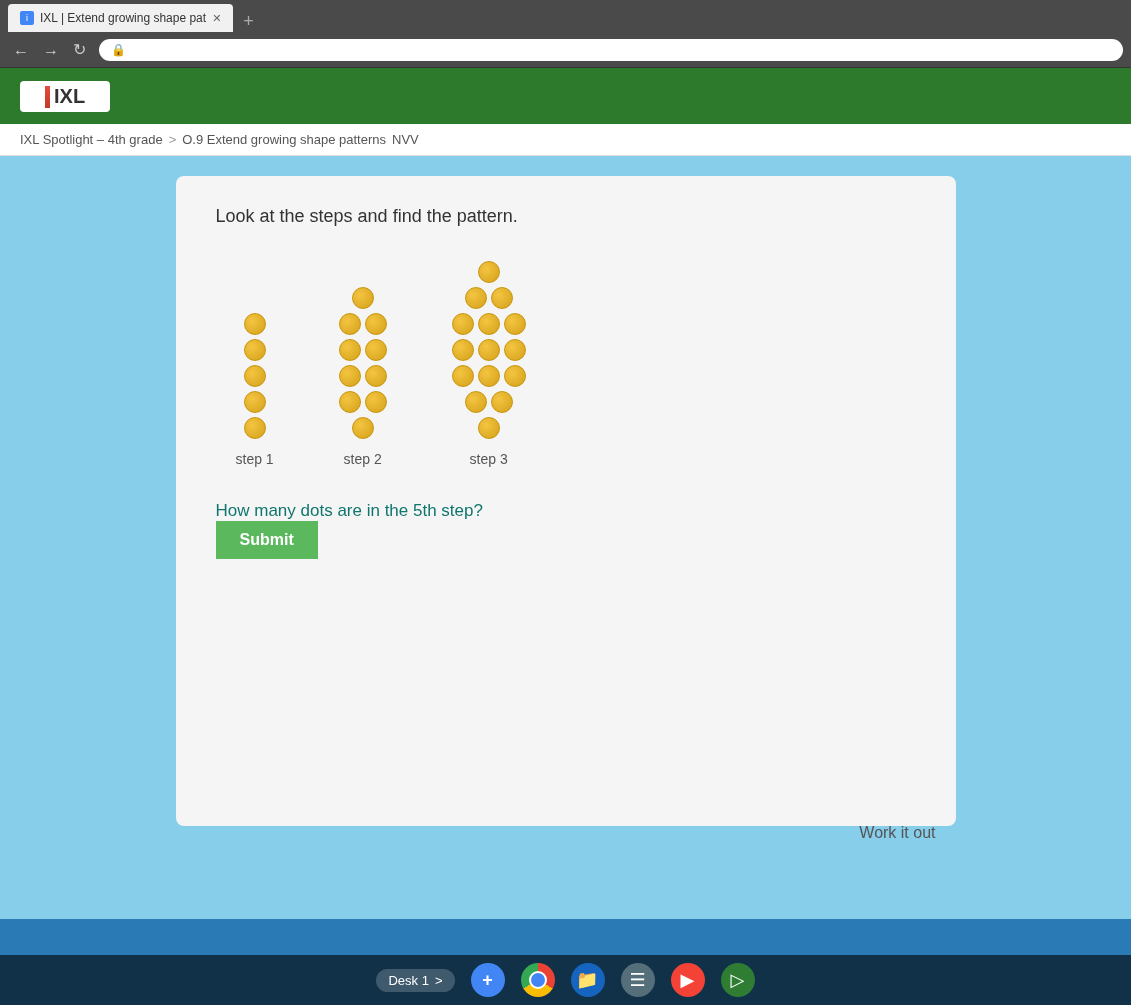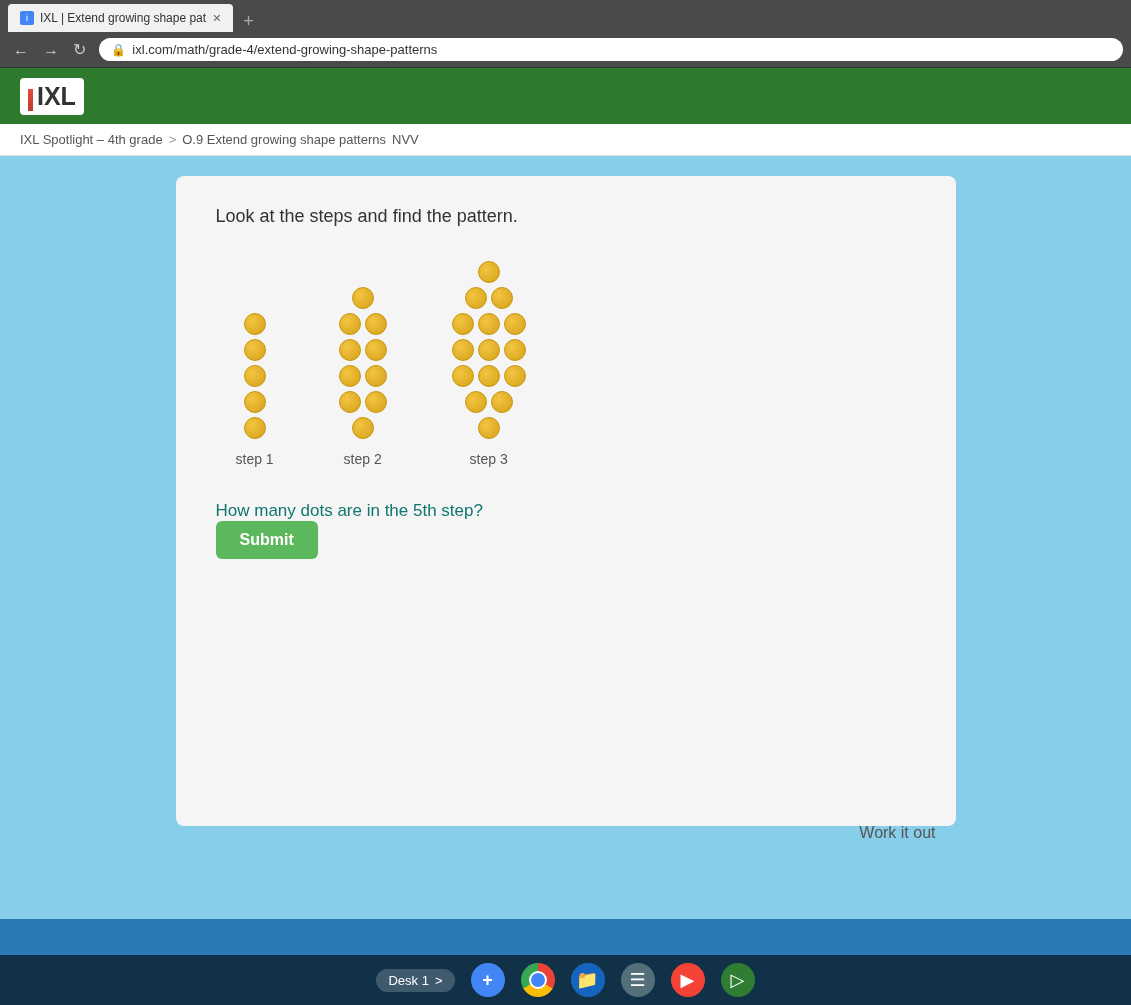--- a/index.html
+++ b/index.html
@@ -98,23 +98,23 @@
     .ixl-header {
       background: #2d7a2d;
       height: 56px;
       display: flex;
       align-items: center;
       padding: 0 20px;
       gap: 40px;
     }
     .ixl-logo {
       background: white;
-      padding: 4px 8px;
+      padding: 4px 25px;
       border-radius: 4px;
-      font-size: 25px;
+      font-size: 20px;
       font-weight: bold;
       color: #333;
       display: flex;
       align-items: flex-end;
       gap: 2px;
     }
     .ixl-logo-bar {
       display: inline-block;
       width: 5px;
       height: 22px;
@@ -235,21 +235,21 @@
       outline: none;
     }
     .dots-label {
       font-size: 16px;
       color: #333;
     }
     .submit-btn {
       background: #5cb85c;
       color: white;
       border: none;
-      border-radius: 6px;
+      border-radius: 0;
       padding: 10px 24px;
       font-size: 16px;
       cursor: pointer;
       font-weight: bold;
     }
 
     
     .work-it-out {
       position: absolute;
       bottom: -16px;
@@ -330,21 +330,20 @@
 </div>
 
 <div class="address-bar">
   <div class="addr-nav">
     <button class="addr-btn">←</button>
     <button class="addr-btn">→</button>
     <button class="addr-btn">↻</button>
   </div>
   <div class="addr-input">
     <span class="addr-lock">🔒</span>
-    <span>ixl.com/math/grade-4/extend-growing-shape-patterns</span>
   </div>
 </div>
 
 <div class="ixl-header">
   <div class="ixl-logo">
     <span class="ixl-logo-bar"></span>
     <span>IXL</span>
   </div>
 </div>
 

